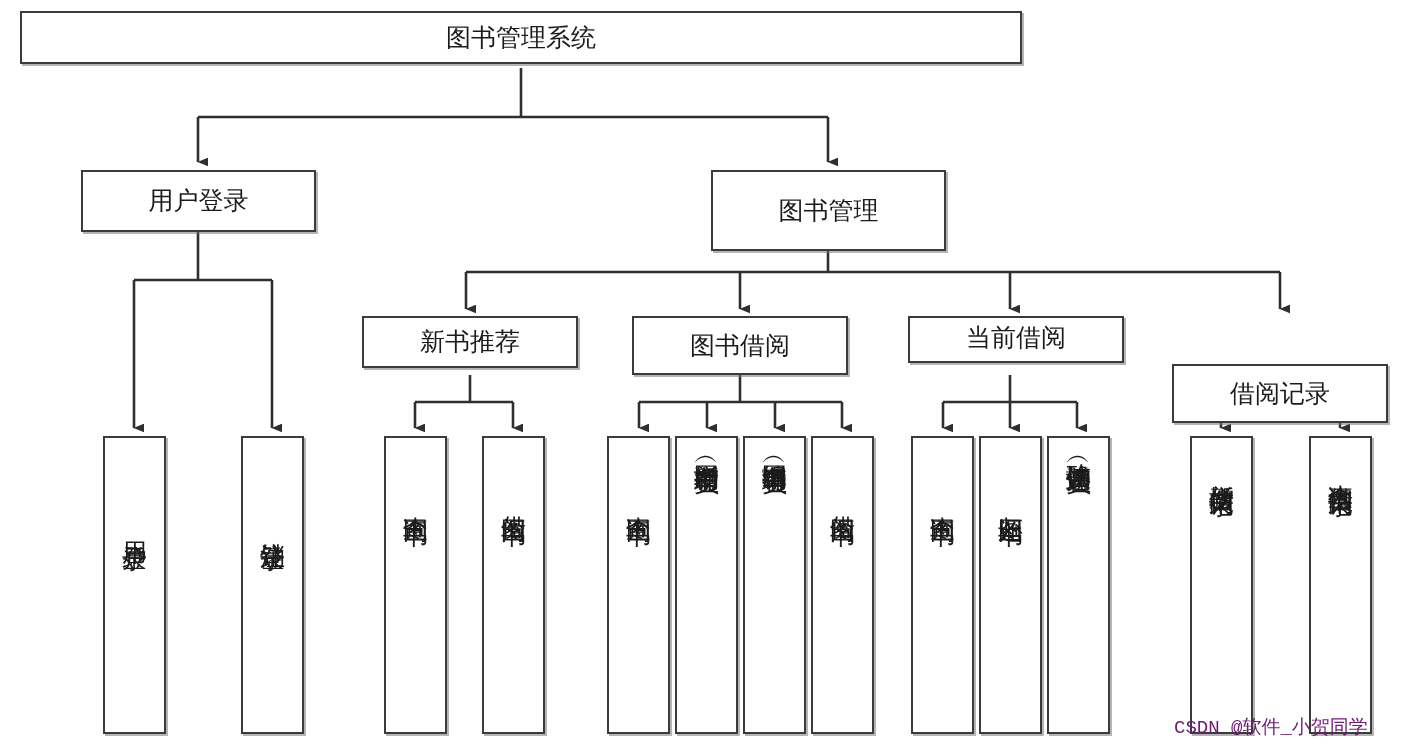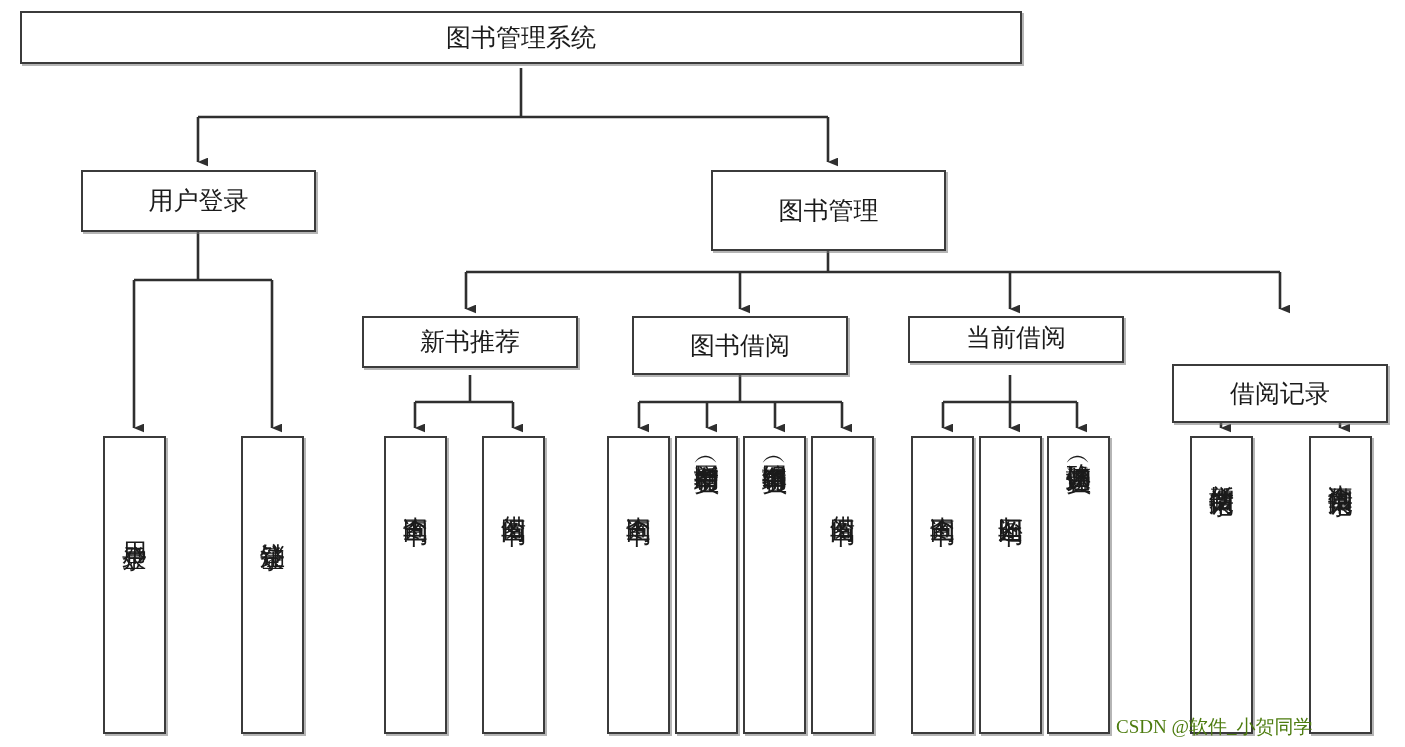--- a/index.html
+++ b/index.html
@@ -71,27 +71,27 @@
     padding-top: 78px;
   }
   .node.vertical.mid2 .label {
     padding-top: 52px;
   }
   .node.vertical.mid3 .label {
     padding-top: 20px;
   }
   .watermark {
     position: absolute;
-    left: 1116px;
+    left: 1174px;
     top: 714px;
     font-size: 19px;
-    color: #4d7c0f;
+    color: #701a75;
     z-index: 5;
     white-space: nowrap;
-    font-family: Liberation Serif, serif;
+    font-family: Liberation Mono, monospace;
   }
 </style>
 </head>
 <body>
 
 <div id="canvas">
 
   <svg id="edges" viewBox="0 0 1405 747" xmlns="http://www.w3.org/2000/svg">
     <defs>
       <marker id="arrow" viewBox="0 0 10 12" refX="5" refY="11.5" markerWidth="9" markerHeight="11" orient="auto-start-reverse" markerUnits="userSpaceOnUse">

